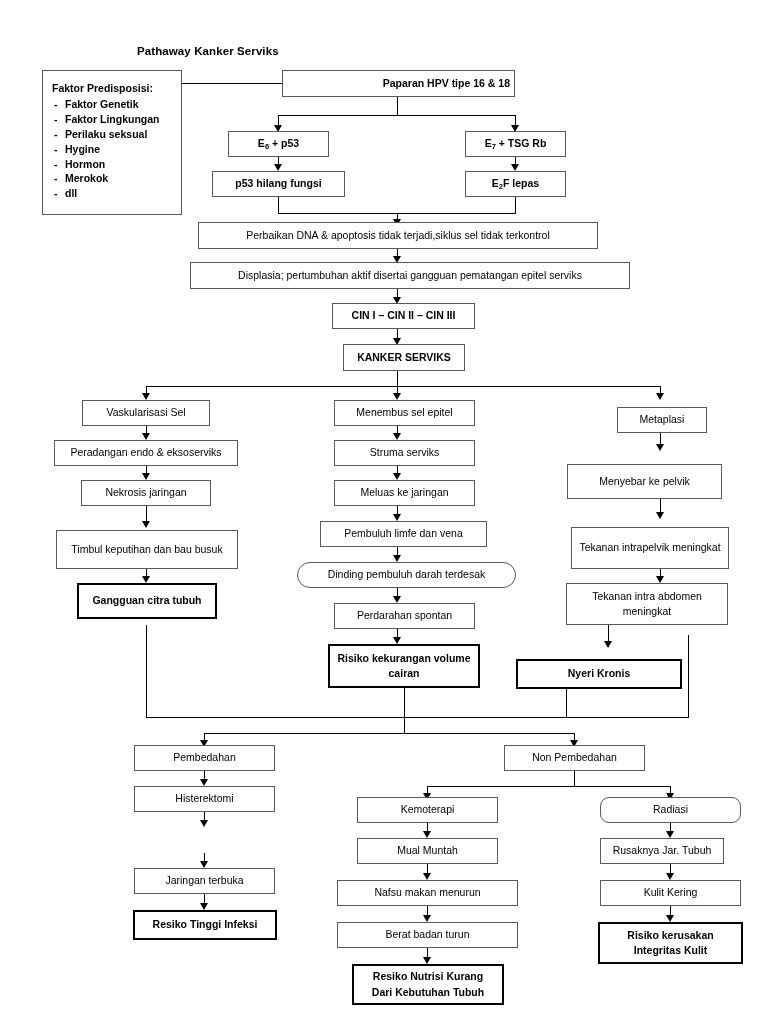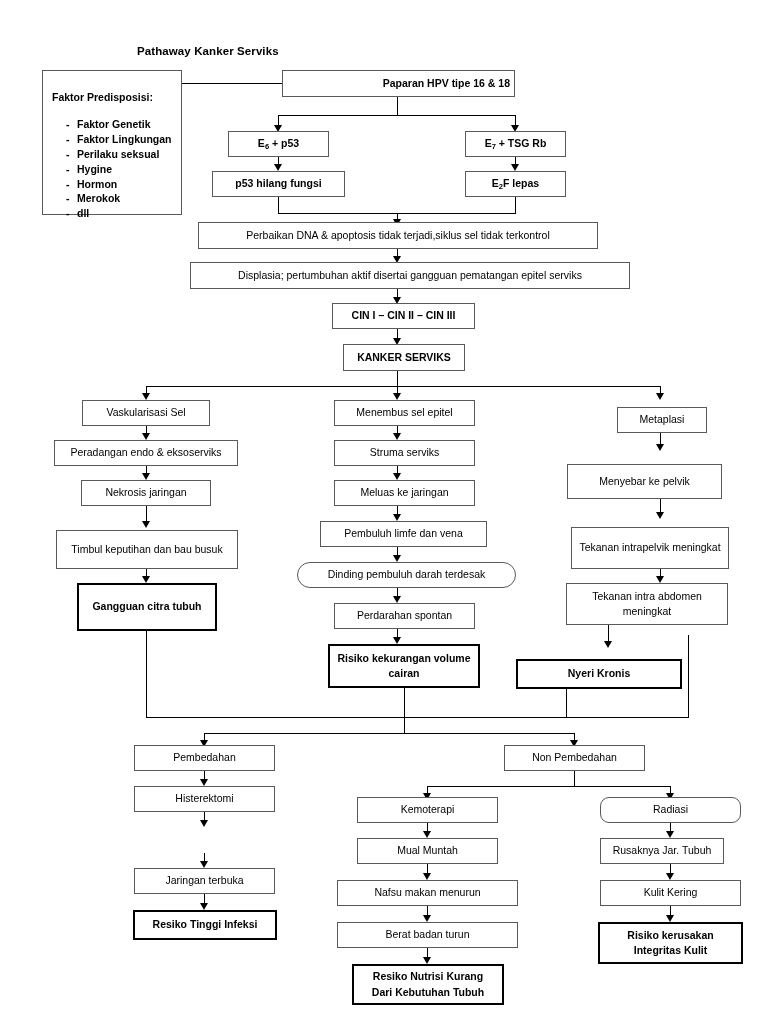--- a/index.html
+++ b/index.html
@@ -50,25 +50,25 @@
   .node .txt { display: block; width: 100%; }
   
   .listbox {
     position: absolute;
     box-sizing: border-box;
     border: 1px solid #595959;
     background: #ffffff;
     font-size: 10.5px;
     font-weight: bold;
     line-height: 1.42;
-    padding: 19px 8px 6px 9px;
+    padding: 10px 8px 6px 9px;
     z-index: 3;
   }
   .listbox .lb-title { display:block; margin-bottom: 1px; }
-  .listbox ul { list-style: none; margin: 12px; padding: 0 0 0 2px; }
+  .listbox ul { list-style: none; margin: 0; padding: 0 0 0 2px; }
   .listbox li { display: block; white-space: nowrap; }
   .listbox li .dash { display:inline-block; width: 11px; }
   
   .ln {
     position: absolute;
     background: #000000;
     z-index: 1;
   }
   .ln.h { height: 1.4px; }
   .ln.v { width: 1.4px; }
@@ -190,21 +190,21 @@
   </div>
   <div class="ln v" style="left:146px; top:506px; height:17px;"></div>
   <div class="arrow" style="left:142px; top:521px;"></div>
 
   <div class="node" style="left:56px; top:530px; width:182px; height:39px;">
     <span class="txt">Timbul keputihan dan bau busuk</span>
   </div>
   <div class="ln v" style="left:146px; top:569px; height:9px;"></div>
   <div class="arrow" style="left:142px; top:576px;"></div>
 
-  <div class="node bold" style="left:77px; top:583px; width:140px; height:48px;">
+  <div class="node bold" style="left:77px; top:583px; width:140px; height:36px;">
     <span class="txt">Gangguan citra tubuh</span>
   </div>
 
   <div class="node" style="left:334px; top:400px; width:141px; height:26px;">
     <span class="txt">Menembus sel epitel</span>
   </div>
   <div class="ln v" style="left:397px; top:426px; height:9px;"></div>
   <div class="arrow" style="left:393px; top:433px;"></div>
 
   <div class="node" style="left:334px; top:440px; width:141px; height:26px;">

